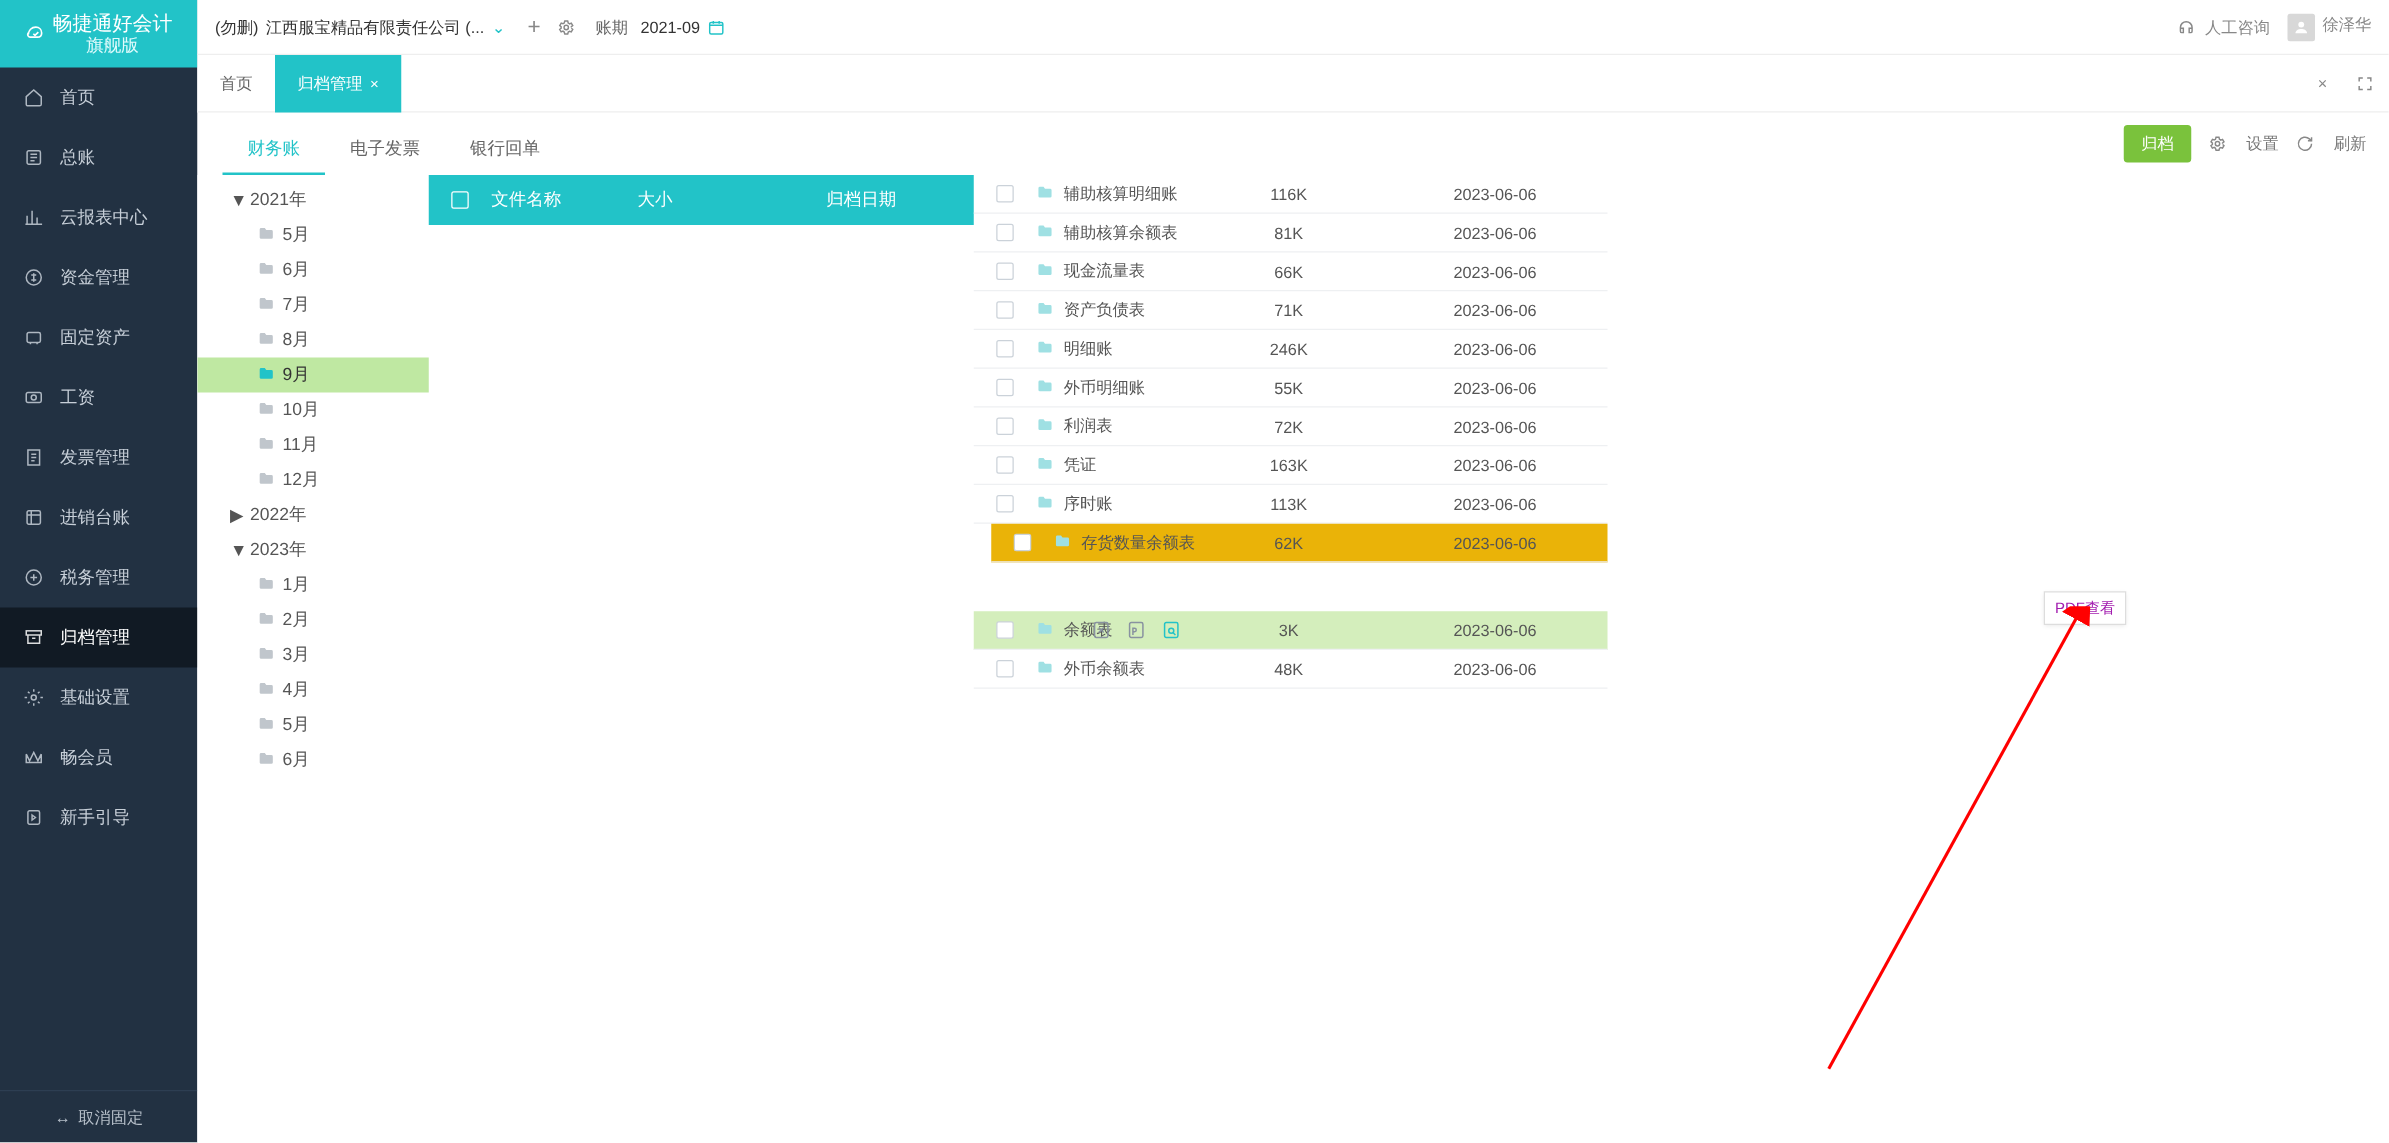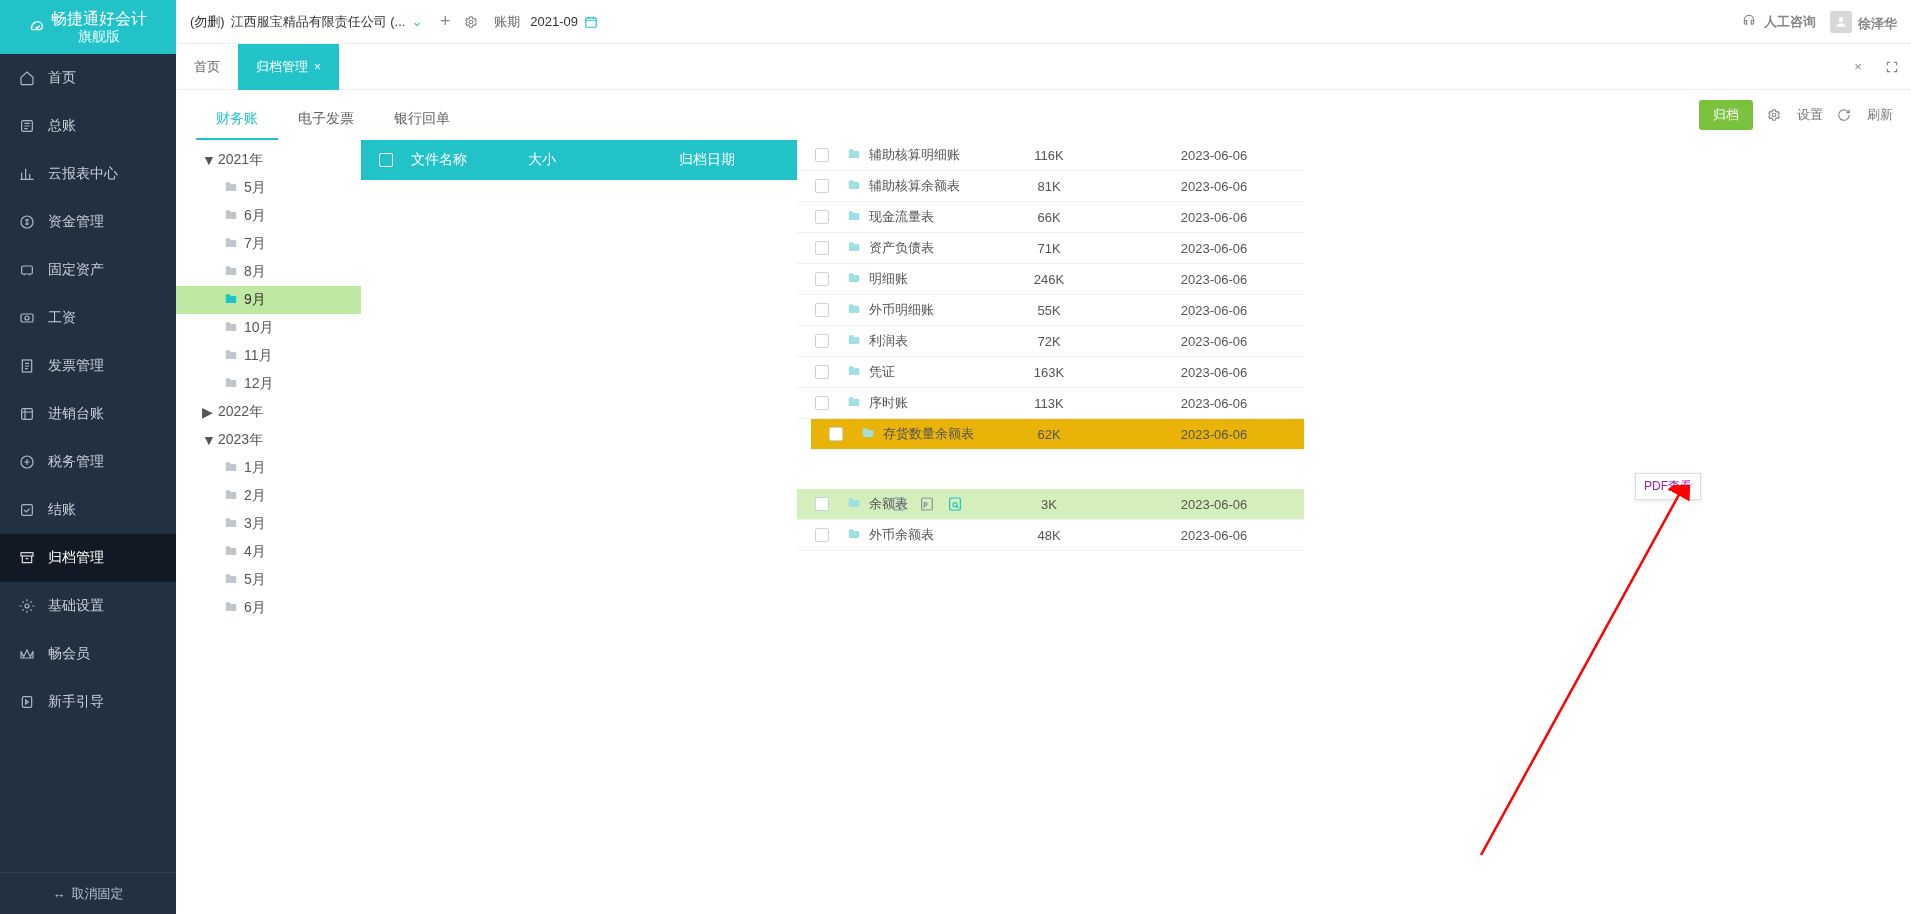--- a/index.html
+++ b/index.html
@@ -1,20 +1,20 @@
 <!DOCTYPE html>
 <html><head>
 <meta charset="utf-8">
 <style>
 * { box-sizing: border-box; margin: 0; padding: 0; }
 html, body { width: 1911px; height: 914px; font-family: "Microsoft YaHei", Arial, sans-serif; font-size: 13px; color: #333; background: #fff; overflow: hidden; }
 body { display: flex; }
 
 
-.sidebar { width: 176px; background: #223142; color: #c7cfd8; display: flex; flex-direction: column; }
+.sidebar { width: 158px; background: #223142; color: #c7cfd8; display: flex; flex-direction: column; }
 .brand { height: 54px; background: #22c3c8; color: #fff; display: flex; align-items: center; justify-content: center; gap: 6px; font-size: 16px; font-weight: 500; }
 .brand-sub { font-size: 14px; color: #e1fbfc; text-align: center; margin-top: -2px; }
 .nav { flex: 1; }
 .nav-item { height: 48px; display: flex; align-items: center; padding: 0 18px; gap: 12px; cursor: pointer; font-size: 14px; }
 .nav-item.active { background: #111a24; color: #fff; }
 .nav-icon { width: 18px; height: 18px; display: inline-flex; align-items: center; justify-content: center; opacity: .85; }
 .sidebar-footer { height: 42px; display: flex; align-items: center; justify-content: center; gap: 6px; font-size: 13px; color: #b6bfc9; border-top: 1px solid #2d3e52; }
 
 
 .main { flex: 1; display: flex; flex-direction: column; background: #fff; }
@@ -22,21 +22,21 @@
 
 .topbar { height: 44px; background: #fff; display: flex; align-items: center; padding: 0 14px; border-bottom: 1px solid #eee; }
 .company { display: flex; align-items: center; gap: 6px; color: #333; }
 .company-name { max-width: 260px; overflow: hidden; text-overflow: ellipsis; white-space: nowrap; }
 .icon-btn { width: 26px; height: 26px; display: inline-flex; align-items: center; justify-content: center; color: #888; cursor: pointer; border-radius: 3px; }
 .period-label { margin-left: 10px; color: #666; }
 .period-val { margin-left: 10px; color: #333; }
 .flex-sp { flex: 1; }
 .top-right { display: flex; align-items: center; gap: 14px; color: #888; }
 .top-right .txt { margin-left: 4px; }
-.user { display: flex; align-items: flex-end; gap: 6px; font-weight: bold; }
+.user { display: flex; align-items: flex-start; gap: 6px; }
 .avatar { width: 22px; height: 22px; background: #d8d8d8; border-radius: 2px; display: inline-flex; align-items: center; justify-content: center; color: #fff; }
 
 
 .tabs-row { height: 46px; display: flex; align-items: center; background: #fff; border-bottom: 1px solid #eee; position: relative; }
 .top-tab { height: 46px; padding: 0 18px; display: flex; align-items: center; gap: 6px; color: #666; cursor: pointer; }
 .top-tab.active { background: #22c3c8; color: #fff; }
 .close-x { font-size: 12px; }
 .tabs-right { position: absolute; right: 6px; display: flex; gap: 8px; }
 
 
@@ -172,29 +172,20 @@
       </div>
       <div class="nav-item">
         <span class="nav-icon">
           <svg class="ic" viewBox="0 0 24 24" fill="none" stroke="currentColor" stroke-width="1.8">
             <circle cx="12" cy="12" r="9"></circle>
             <path d="M8 12h8M12 8v8"></path>
           </svg>
         </span>
         <span>税务管理</span>
       </div>
-      <div class="nav-item">
-        <span class="nav-icon">
-          <svg class="ic" viewBox="0 0 24 24" fill="none" stroke="currentColor" stroke-width="1.8">
-            <rect x="4" y="4" width="16" height="16" rx="2"></rect>
-            <path d="M8 12l3 3 5-5"></path>
-          </svg>
-        </span>
-        <span>结账</span>
-      </div>
       <div class="nav-item active">
         <span class="nav-icon">
           <svg class="ic" viewBox="0 0 24 24" fill="none" stroke="currentColor" stroke-width="1.8">
             <rect x="3" y="4" width="18" height="5"></rect>
             <path d="M5 9v10h14V9M10 13h4"></path>
           </svg>
         </span>
         <span>归档管理</span>
       </div>
       <div class="nav-item">
@@ -250,21 +241,21 @@
     <div class="icon-btn" style="color:#22c3c8">
       <svg class="ic14" viewBox="0 0 24 24" fill="none" stroke="currentColor" stroke-width="2">
           <rect x="3" y="5" width="18" height="16" rx="2"></rect>
           <path d="M3 9h18M8 3v4M16 3v4"></path>
         </svg>
     </div>
 
     <div class="flex-sp"></div>
 
     <div class="top-right">
-      <div style="display:flex;gap:4px;font-weight:bold;">
+      <div style="display:flex;align-items:center;gap:4px;">
         <svg class="ic14" viewBox="0 0 24 24" fill="none" stroke="#888" stroke-width="2">
             <path d="M4 12a8 8 0 0 1 16 0v5a2 2 0 0 1-2 2h-2v-6h4M4 12v5a2 2 0 0 0 2 2h2v-6H4"></path>
           </svg>
         <span class="txt">人工咨询</span>
       </div>
       <div class="user">
         <span class="avatar">
           <svg class="ic14" viewBox="0 0 24 24" fill="#fff">
               <circle cx="12" cy="8" r="4"></circle>
               <path d="M4 20c0-4 4-6 8-6s8 2 8 6"></path>

